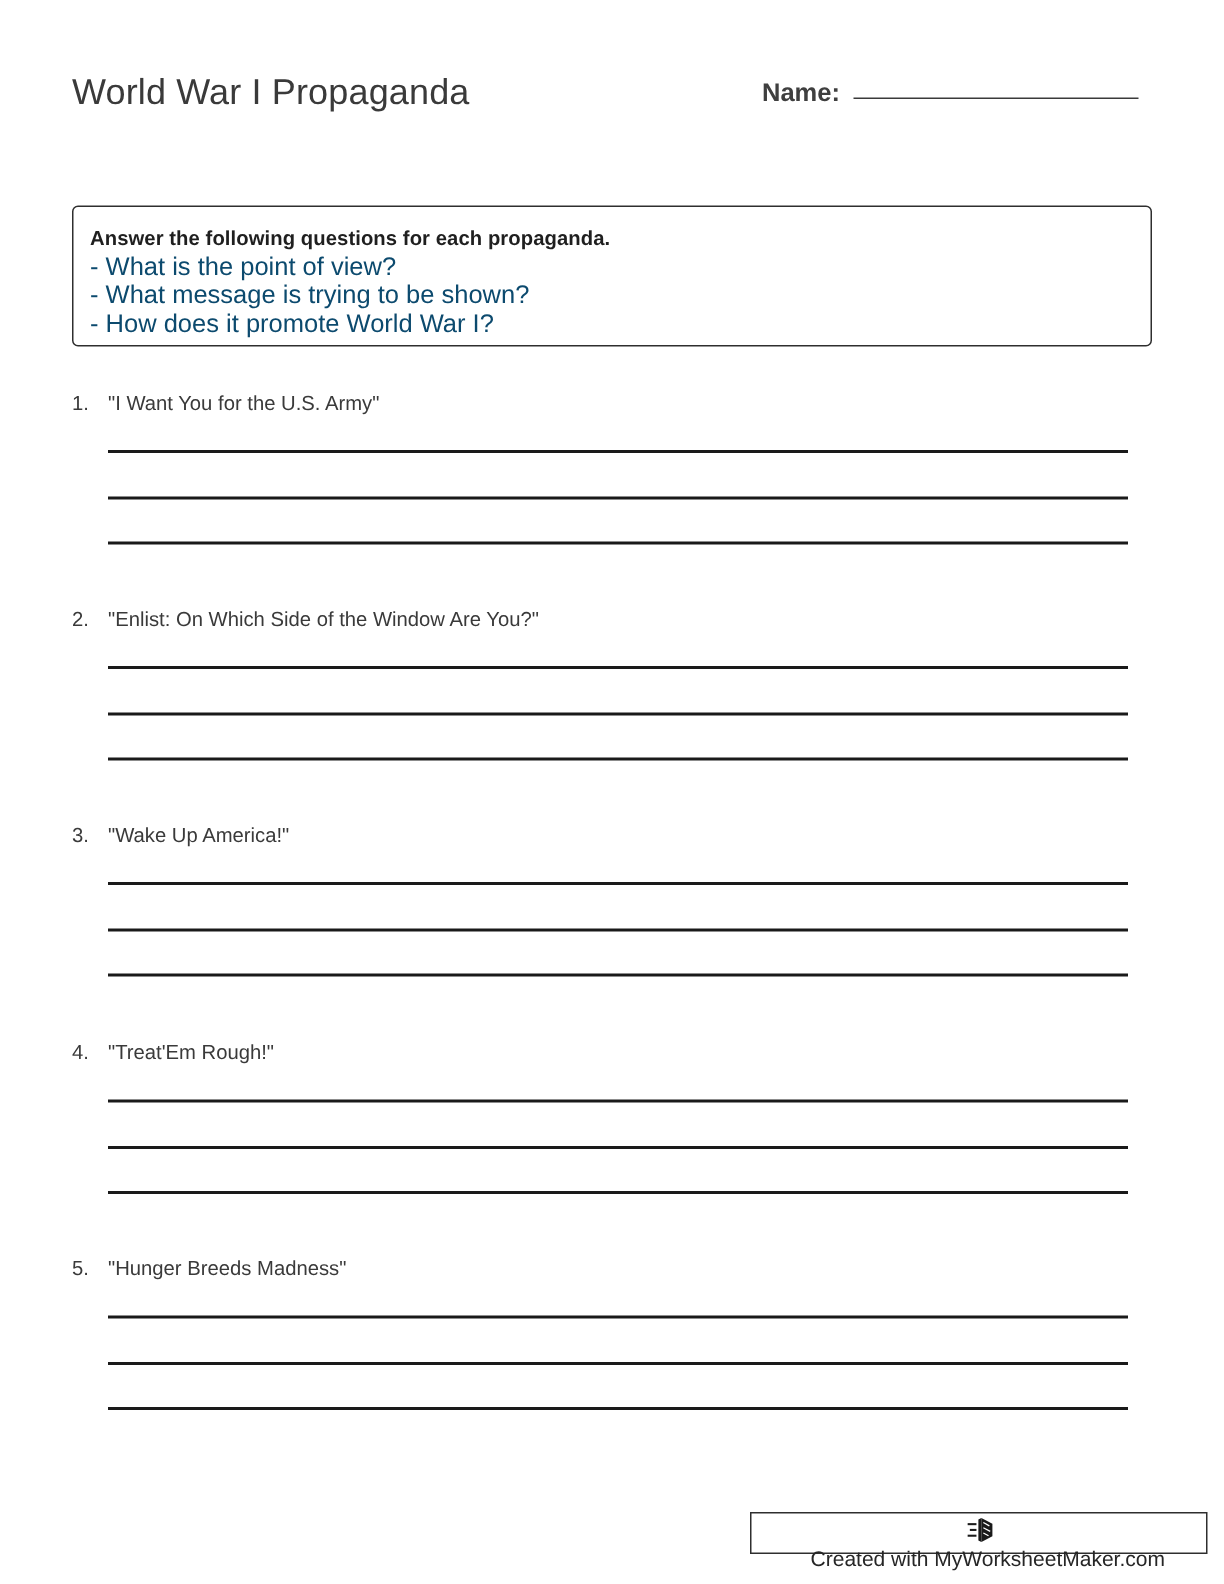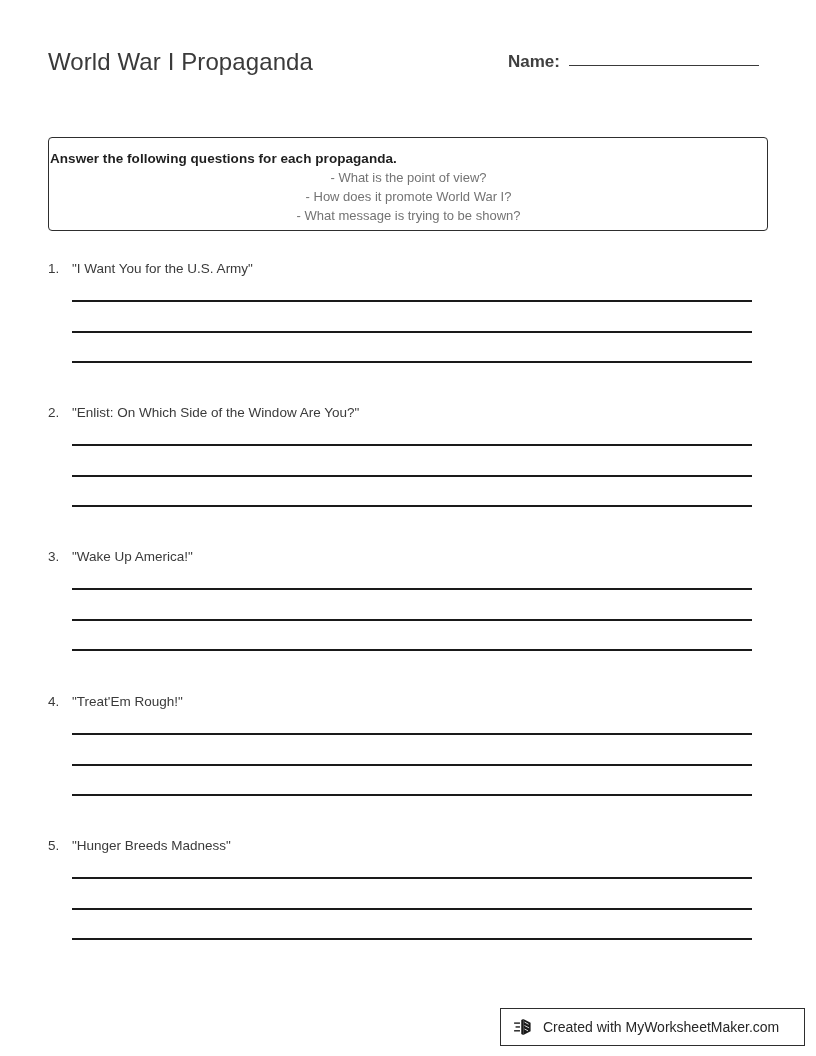--- a/index.html
+++ b/index.html
@@ -65,34 +65,33 @@
   
   .instruction-box {
     position: absolute;
     left: 48px;
     top: 137px;
     width: 720px;
     height: 94px;
     border: 1.4px solid #2e2e2e;
     border-radius: 4px;
     box-sizing: border-box;
-    padding: 11px 0 0 1px;
+    padding: 11px 0 0 11px;
   }
   .instruction-heading {
     font-size: 13.5px;
     font-weight: bold;
     color: #1f1f1f;
     line-height: 19px;
     letter-spacing: 0.05px;
   }
   .instruction-line {
-    font-size: 13px;
-    color: #737373;
+    font-size: 17px;
+    color: #0c4a6e;
     line-height: 19px;
-    text-align: center;
   }
 
   
   .item {
     position: absolute;
     left: 48px;
     width: 720px;
   }
   .item-head {
     display: flex;
@@ -124,26 +123,27 @@
   .answer-line:last-child {
     margin-bottom: 0;
   }
 
   
   .footer-badge {
     position: absolute;
     left: 500px;
     top: 1008px;
     width: 305px;
-    height: 38px;
+    height: 28px;
     border: 1.4px solid #2e2e2e;
     box-sizing: border-box;
     display: flex;
     align-items: center;
     padding-left: 12px;
+    flex-direction: column;
   }
   .badge-logo {
     width: 22px;
     height: 22px;
     flex: 0 0 22px;
     margin-right: 8px;
     display: block;
   }
   .badge-text {
     font-size: 14px;
@@ -161,22 +161,22 @@
 
     <div class="name-group">
       <span class="name-label">Name:</span>
       <span class="name-rule"></span>
     </div>
   </div>
 
   <div class="instruction-box">
     <div class="instruction-heading">Answer the following questions for each propaganda.</div>
     <div class="instruction-line">- What is the point of view?</div>
+    <div class="instruction-line">- What message is trying to be shown?</div>
     <div class="instruction-line">- How does it promote World War I?</div>
-    <div class="instruction-line">- What message is trying to be shown?</div>
   </div>
 
   <div class="item" style="top:261px;">
     <div class="item-head">
       <span class="item-number">1.</span>
       <span class="item-label">"I Want You for the U.S. Army"</span>
     </div>
     <div class="answer-lines">
       <div class="answer-line"></div>
       <div class="answer-line"></div>

